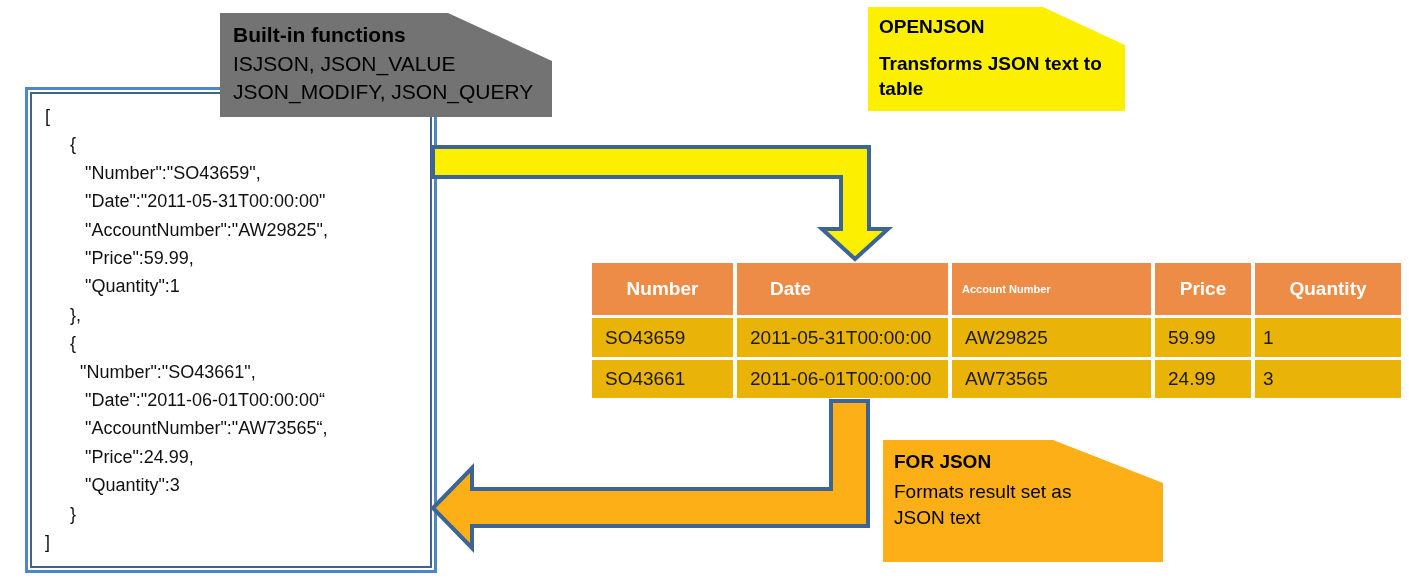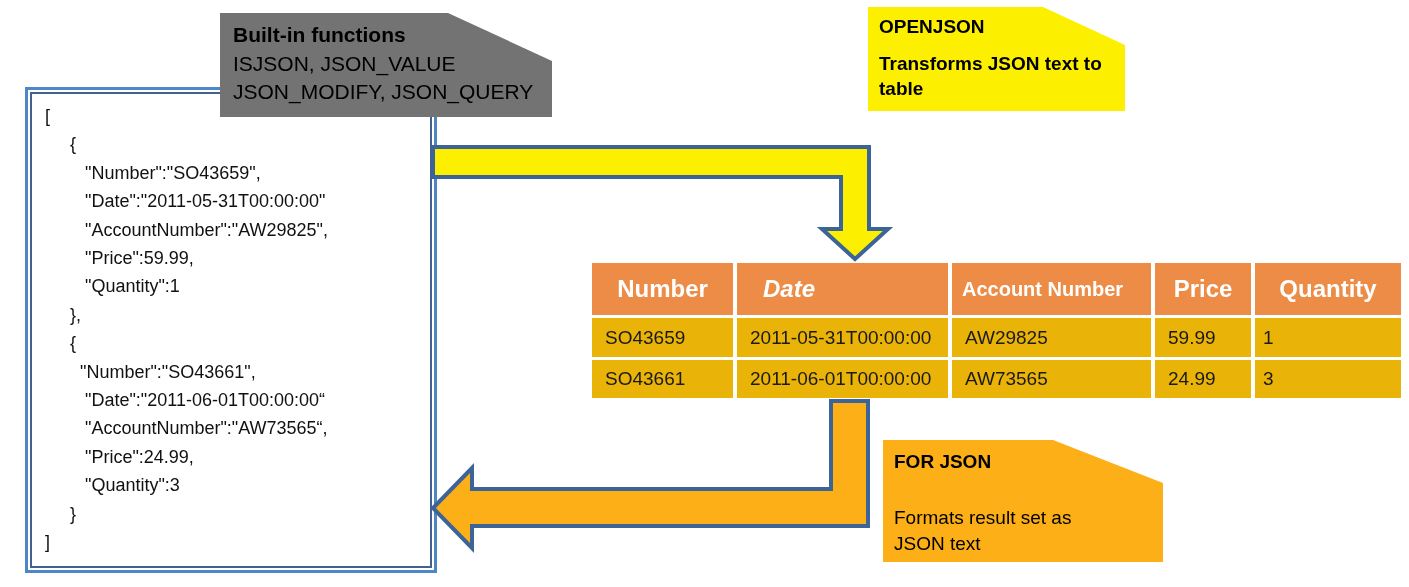--- a/index.html
+++ b/index.html
@@ -73,44 +73,44 @@
 
   .callout-orange {
     left: 883px; top: 440px;
     width: 280px; height: 122px;
     background: #FCAF17;
     clip-path: polygon(0 0, 170px 0, 100% 43px, 100% 100%, 0 100%);
     padding: 9px 0 0 11px;
     font-size: 19px;
     line-height: 26px;
   }
-  .callout-orange .co-body { margin-top: 30px; width: 190px; }
+  .callout-orange .co-body { margin-top: 4px; width: 190px; }
 
   
   .result-table {
     position: absolute;
     left: 592px; top: 263px;
     z-index: 1;
     display: grid;
     grid-template-columns: 141px 211px 199px 96px 146px;
     grid-template-rows: 52px 39px 38px;
     gap: 3px 4px;
     background: #ffffff;
   }
   .hc {
     background: #ED8C47;
     color: #ffffff;
     font-weight: bold;
-    font-size: 24px;
+    font-size: 19px;
     display: flex;
     align-items: center;
     justify-content: center;
   }
-  .hc.left { justify-content: flex-start; padding-left: 26px; font-style: italic; }
-  .hc.account { justify-content: flex-start; padding-left: 10px; font-size: 20px; }
+  .hc.left { justify-content: flex-start; padding-left: 33px; }
+  .hc.account { justify-content: flex-start; padding-left: 10px; font-size: 11px; }
   .tc {
     background: #eab308;
     color: #1a1a1a;
     font-size: 19px;
     display: flex;
     align-items: center;
     padding-left: 13px;
   }
   .tc.qty { padding-left: 8px; }
 </style>

